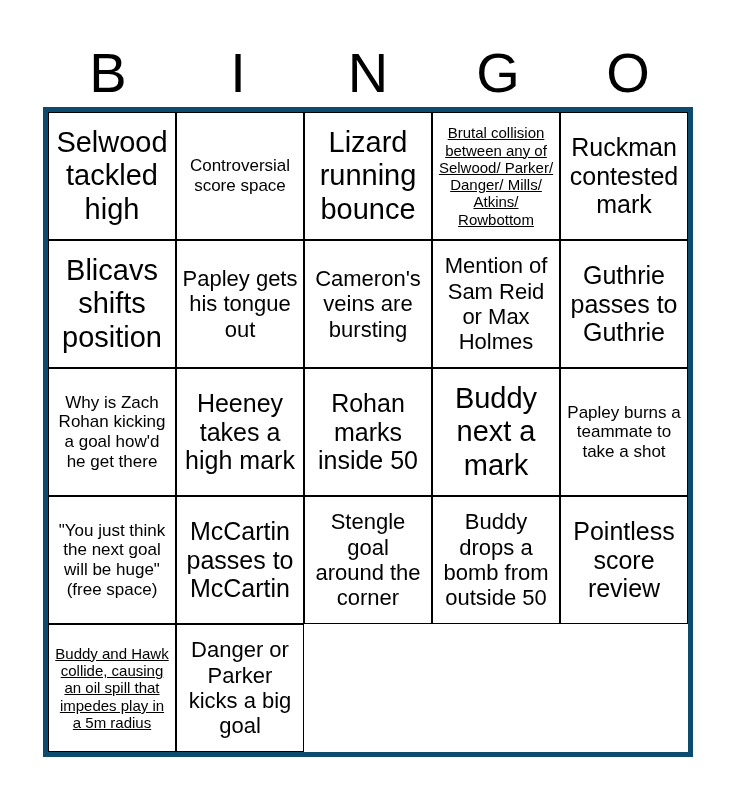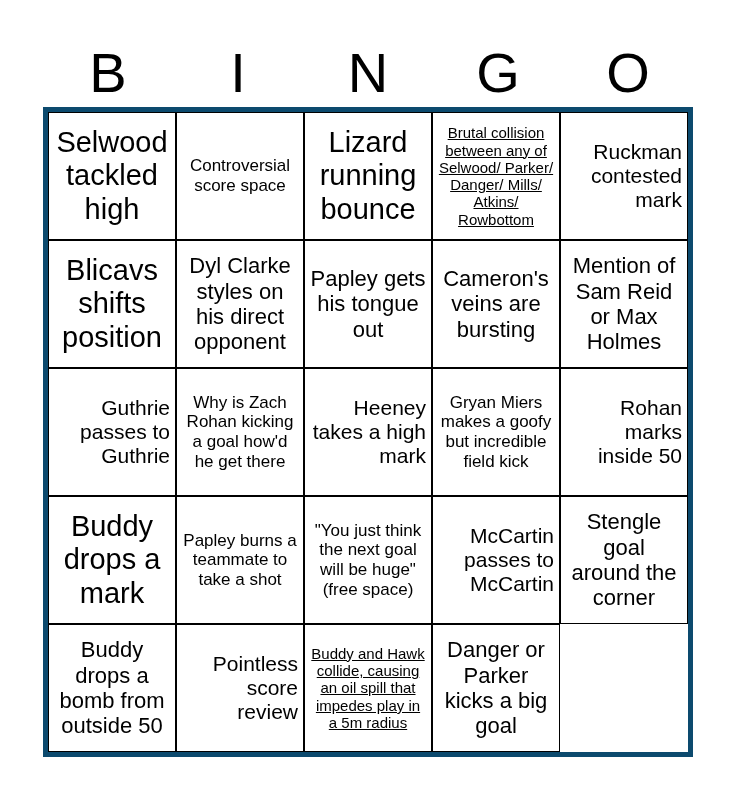--- a/index.html
+++ b/index.html
@@ -7,21 +7,21 @@
   .header { position: absolute; left: 43px; top: 38px; width: 650px; height: 70px; display: flex; }
   .header span { flex: 1; text-align: center; font-size: 56px; line-height: 70px; font-weight: normal; }
   .grid { position: absolute; left: 43px; top: 107px; width: 650px; height: 650px;
           display: grid; grid-template-columns: repeat(5, 1fr); grid-template-rows: repeat(5, 1fr);
           border: 5px solid #0c4a6e; box-sizing: border-box; }
   .cell { border: 1px solid #000; box-sizing: border-box; display: flex; align-items: center; justify-content: center;
           text-align: center; padding: 4px 5px; overflow: hidden; }
   .cell span { display: block; line-height: 1.15; }
   .s-xl { font-size: 36px; }
   .s-l { font-size: 29px; }
-  .s-m { font-size: 21px; text-align: right; }
+  .s-m { font-size: 25px; }
   .s-ml { font-size: 22px; }
   .s-xs { font-size: 17px; }
   .s-xxs { font-size: 15px; text-decoration: underline; }
 </style>
 </head>
 <body>
 
 <div class="header">
   <span>B</span>
   <span>I</span>
@@ -45,50 +45,44 @@
       <span class="s-xxs">Brutal collision between any of Selwood/ Parker/ Danger/ Mills/ Atkins/ Rowbottom</span>
     </div>
   <div class="cell">
       <span class="s-m">Ruckman contested mark</span>
     </div>
 
   <div class="cell">
       <span class="s-l">Blicavs shifts position</span>
     </div>
   <div class="cell">
-      <span class="s-ml">Dyl Clarke styles on his direct opponent</span>
-    </div>
-  <div class="cell">
       <span class="s-ml">Papley gets his tongue out</span>
     </div>
   <div class="cell">
       <span class="s-ml">Cameron's veins are bursting</span>
     </div>
   <div class="cell">
       <span class="s-ml">Mention of Sam Reid or Max Holmes</span>
     </div>
 
   <div class="cell">
       <span class="s-m">Guthrie passes to Guthrie</span>
     </div>
   <div class="cell">
       <span class="s-xs">Why is Zach Rohan kicking a goal how'd he get there</span>
     </div>
   <div class="cell">
       <span class="s-m">Heeney takes a high mark</span>
     </div>
-  <div class="cell">
-      <span class="s-xs">Gryan Miers makes a goofy but incredible field kick</span>
-    </div>
 
   <div class="cell">
       <span class="s-m">Rohan marks inside 50</span>
     </div>
   <div class="cell">
-      <span class="s-l">Buddy drops a mark</span>
+      <span class="s-l">Buddy next a mark</span>
     </div>
   <div class="cell">
       <span class="s-xs">Papley burns a teammate to take a shot</span>
     </div>
   <div class="cell">
       <span class="s-xs">"You just think the next goal will be huge" (free space)</span>
     </div>
   <div class="cell">
       <span class="s-m">McCartin passes to McCartin</span>
     </div>

